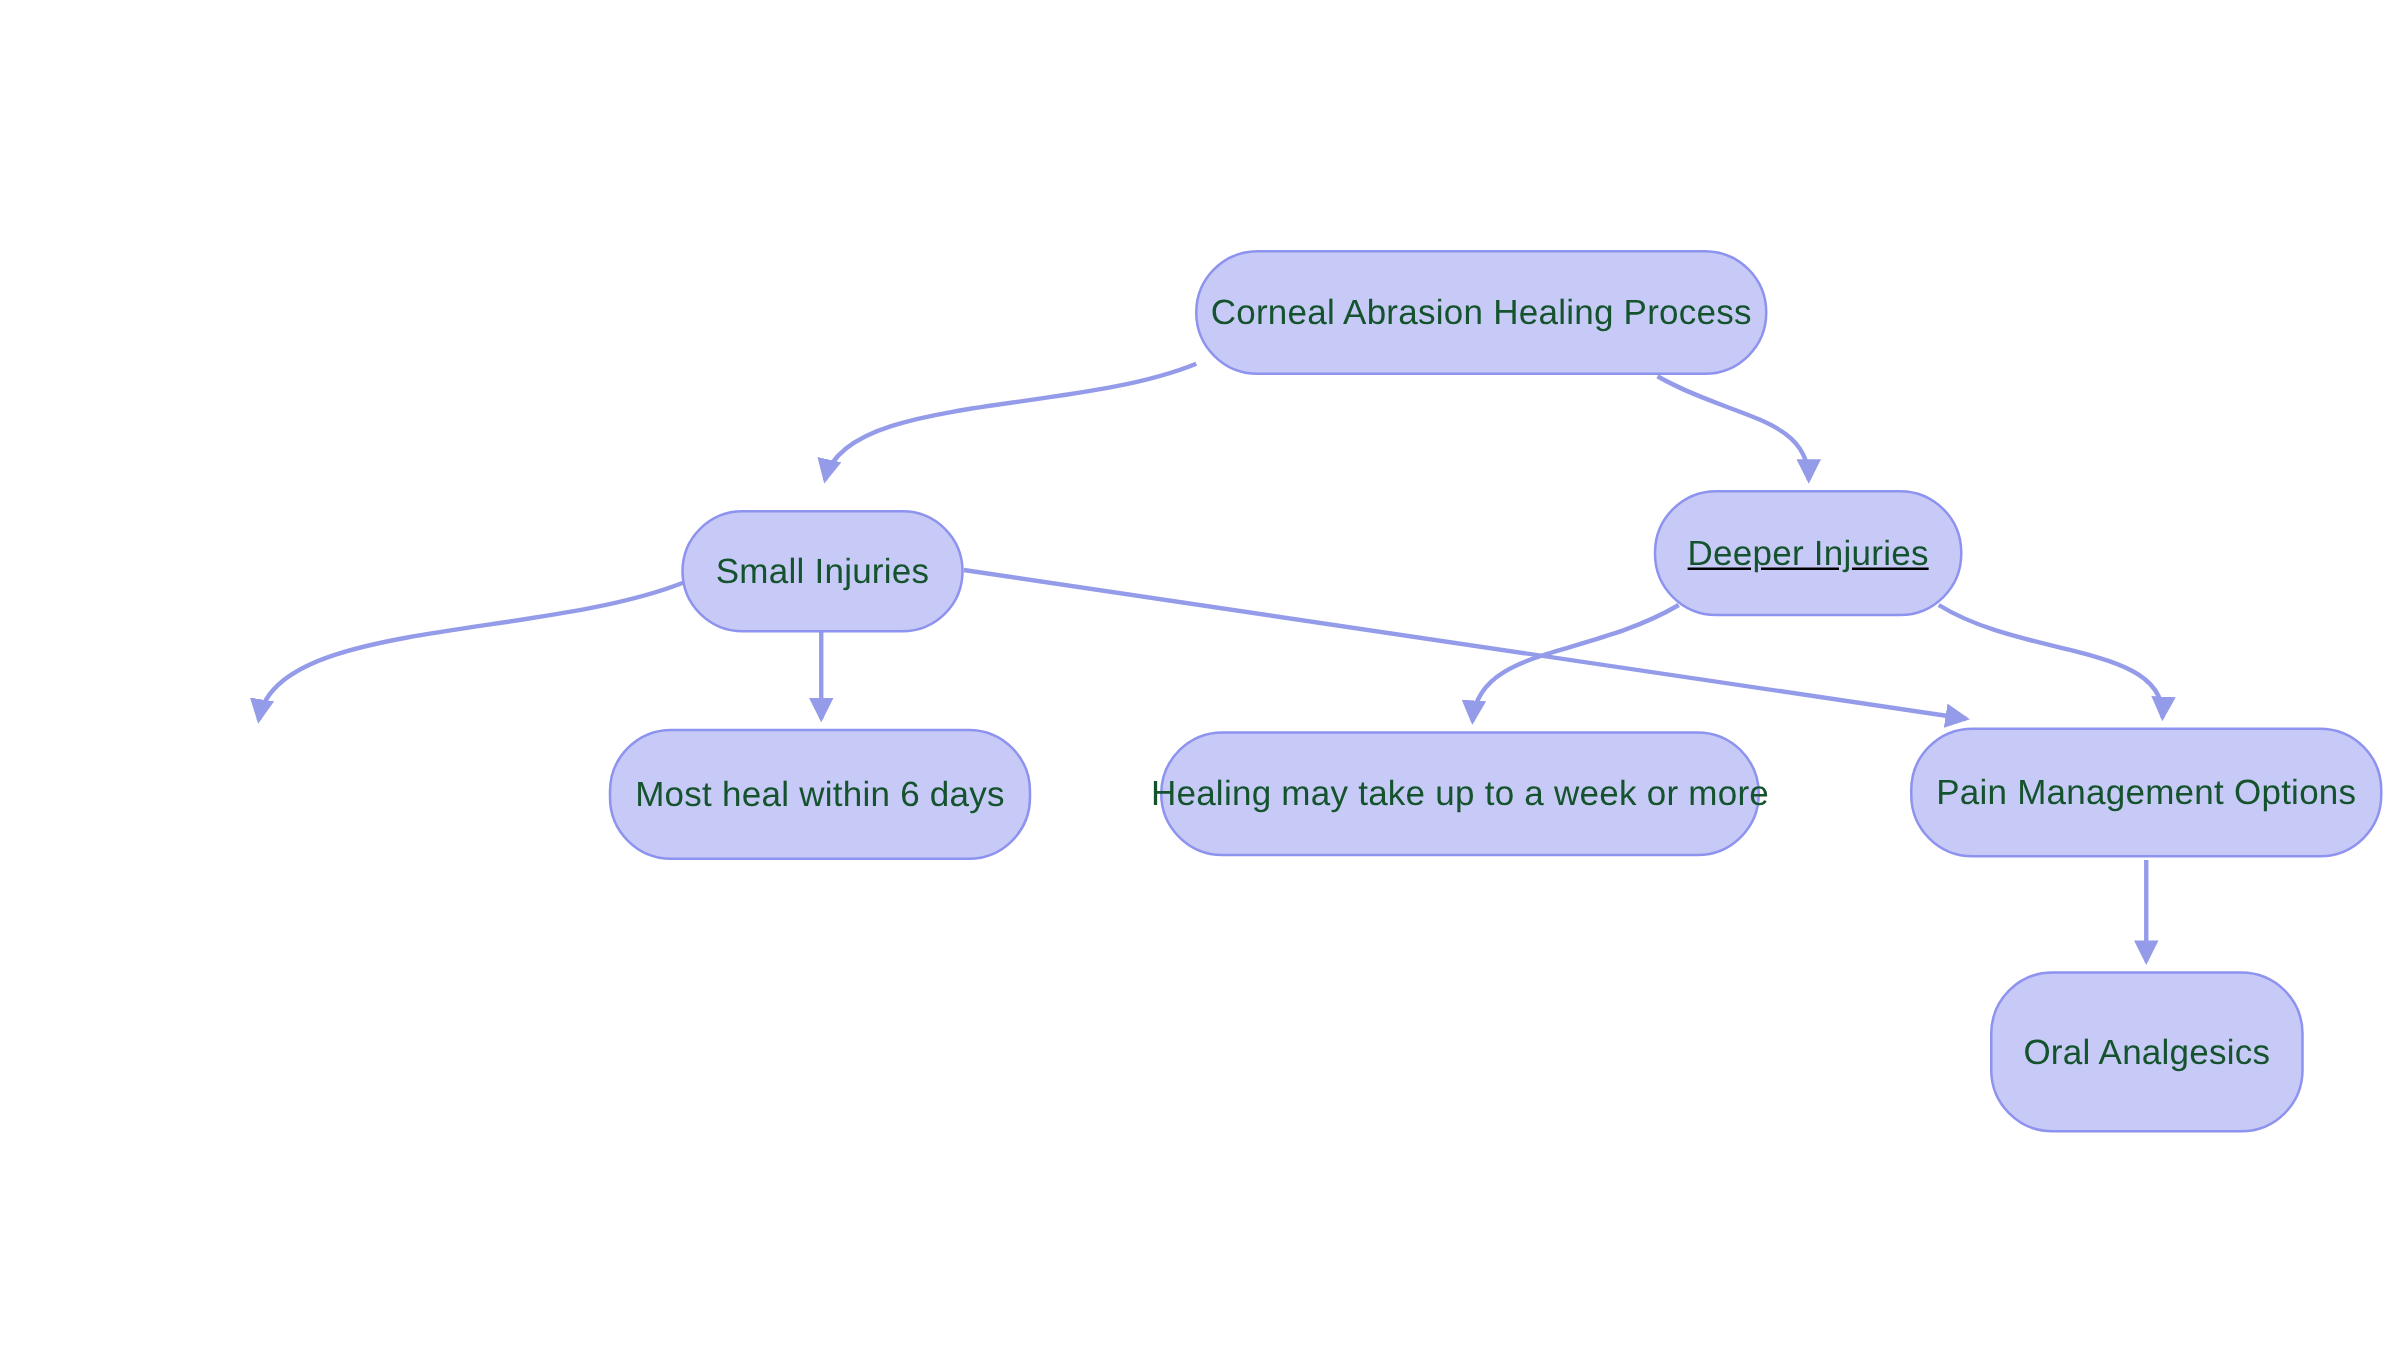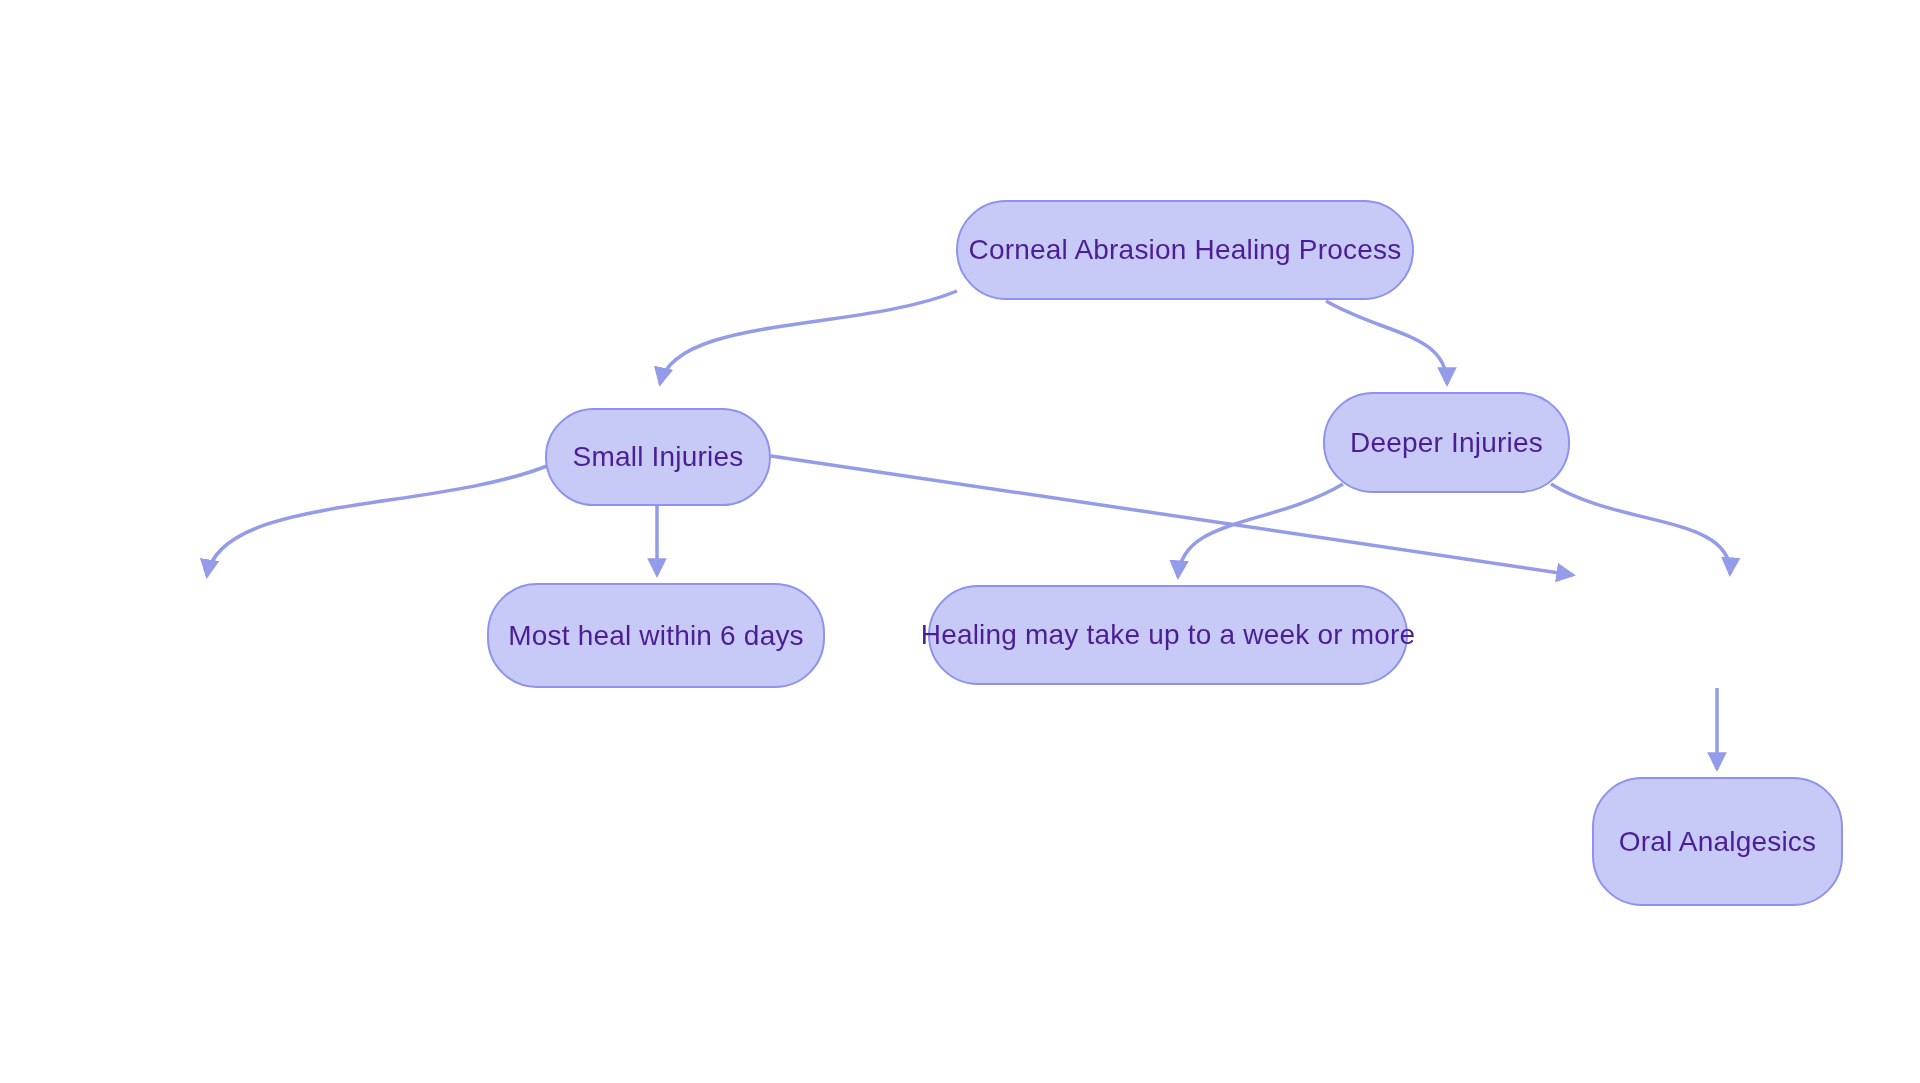--- a/index.html
+++ b/index.html
@@ -32,21 +32,21 @@
     box-sizing: border-box;
     background: #c7caf6;
     border: 2px solid #8d93ee;
     border-radius: 50px;
     display: flex;
     align-items: center;
     justify-content: center;
     text-align: center;
   }
   .node-label {
-    color: #4c1d95;
+    color: #14532d;
     font-size: 28px;
     line-height: 1.2;
     white-space: nowrap;
     letter-spacing: 0.2px;
   }
 </style>
 </head>
 <body>
 
 <div class="canvas">
@@ -76,31 +76,34 @@
   </svg>
 
   <div class="node" style="left:956px; top:200px; width:458px; height:100px;">
     <span class="node-label">Corneal Abrasion Healing Process</span>
   </div>
 
   <div class="node" style="left:545px; top:408px; width:226px; height:98px;">
     <span class="node-label">Small Injuries</span>
   </div>
 
-  <div class="node" style="left:1323px; top:392px; width:247px; height:101px;">
+  <div class="node" style="left:1323px; top:392px; width:247px; height:101px;text-decoration:underline;">
     <span class="node-label">Deeper Injuries</span>
   </div>
 
 
   <div class="node" style="left:487px; top:583px; width:338px; height:105px;">
     <span class="node-label">Most heal within 6 days</span>
   </div>
 
   <div class="node" style="left:916px; top:585px; width:480px; height:100px;margin-left:12px;">
     <span class="node-label">Healing may take up to a week or more</span>
   </div>
 
+  <div class="node" style="left:1528px; top:582px; width:378px; height:104px;">
+    <span class="node-label">Pain Management Options</span>
+  </div>
 
   <div class="node" style="left:1592px; top:777px; width:251px; height:129px;">
     <span class="node-label">Oral Analgesics</span>
   </div>
 
 </div>
 
 </body></html>

